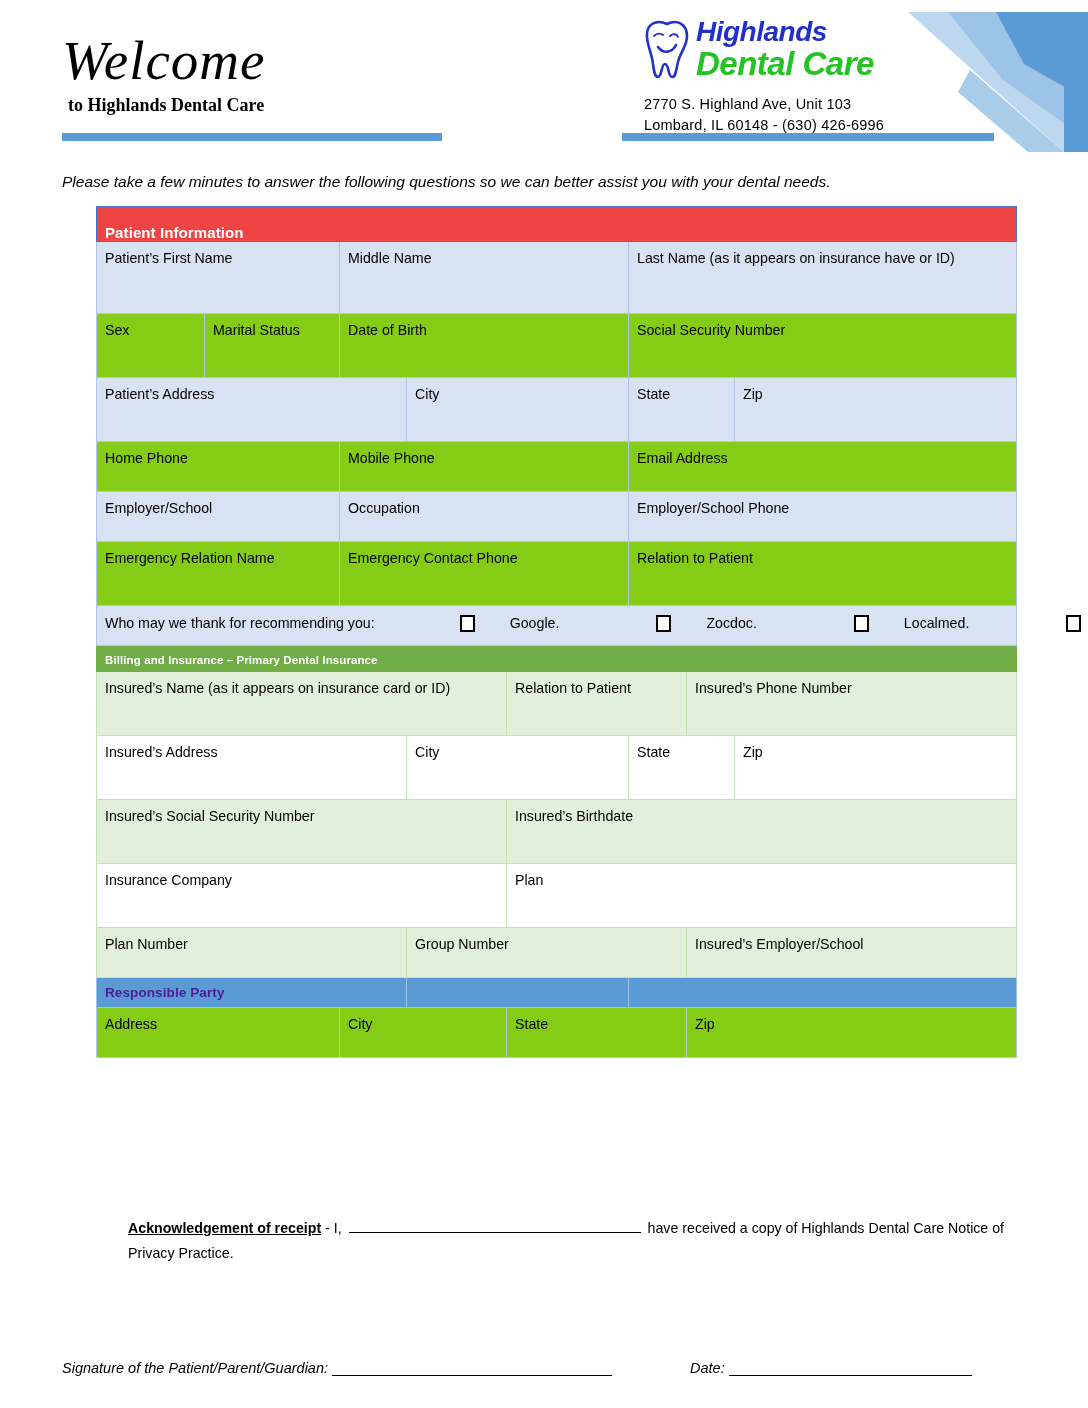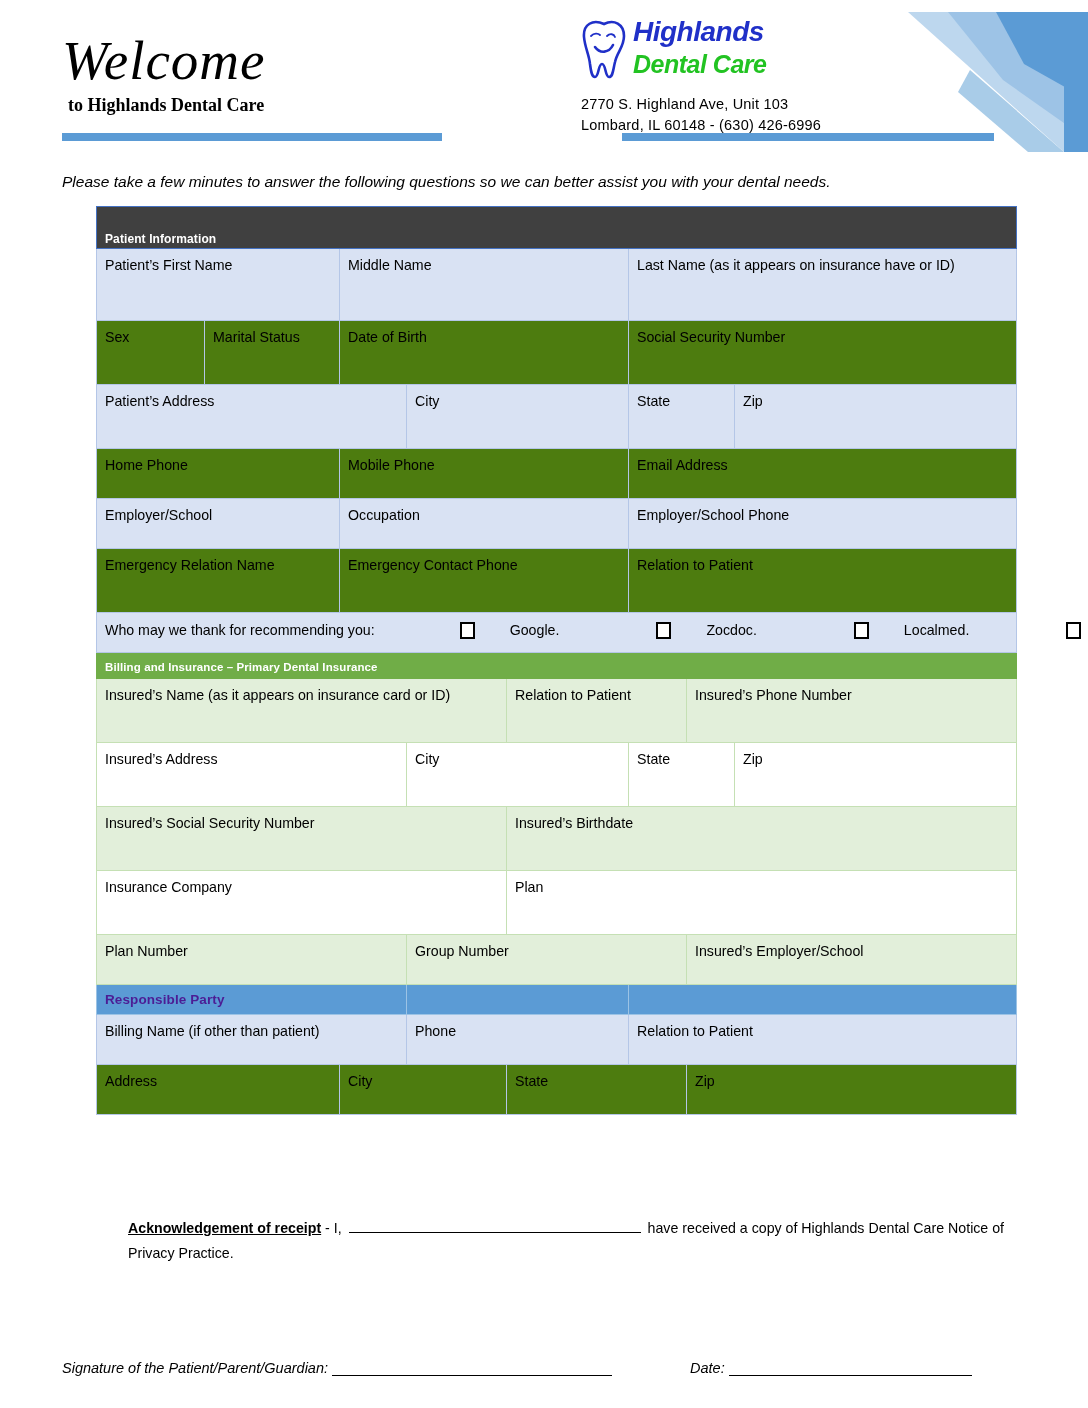--- a/index.html
+++ b/index.html
@@ -64,41 +64,41 @@
     position: absolute;
     left: 622px;
     top: 133px;
     width: 372px;
     height: 8px;
     background: #5B9BD5;
   }
 
   .brand {
     position: absolute;
-    left: 581px;
+    left: 644px;
     top: 18px;
     width: 400px;
   }
   .brand-row { display: flex; align-items: flex-start; }
   .tooth-icon { width: 46px; height: 60px; flex: 0 0 46px; margin-top: 2px; }
   .brand-words { margin-left: 6px; }
   .brand-line1 {
     font-family: "Liberation Sans", sans-serif;
     font-style: italic;
     font-weight: bold;
     font-size: 28px;
     line-height: 28px;
     color: #2030C8;
     letter-spacing: -0.5px;
   }
   .brand-line2 {
     font-family: "Liberation Sans", sans-serif;
     font-style: italic;
     font-weight: bold;
-    font-size: 25px;
+    font-size: 33px;
     line-height: 34px;
     color: #22C322;
     letter-spacing: -0.5px;
     margin-top: 1px;
   }
   .addr {
     margin-top: 13px;
     font-size: 14.5px;
     line-height: 21px;
     color: #000;
@@ -125,26 +125,26 @@
   }
   .form-table td {
     border: 1px solid #B4C6E7;
     padding: 8px 0 0 8px;
     font-size: 14.2px;
     vertical-align: top;
     line-height: 17px;
     color: #000;
   }
   td.band-blue {
-    background: #404040;
+    background: #ef4444;
     color: #ffffff;
     font-weight: bold;
-    font-size: 12px;
+    font-size: 15px;
     height: 26px;
-    padding-top: 24px;
+    padding-top: 17px;
     border-color: #4472C4;
     letter-spacing: 0.1px;
   }
   td.band-green {
     background: #70AD47;
     color: #ffffff;
     font-weight: bold;
     font-size: 11.5px;
     height: 26px;
     padding-top: 6px;
@@ -156,21 +156,21 @@
     color: #4c1d95;
     font-weight: bold;
     font-size: 13.5px;
     height: 30px;
     padding-top: 6px;
     border-color: #9CC3E5;
     letter-spacing: 0.1px;
   }
   td.tint-blue  { background: #D9E2F3; }
   td.tint-green { background: #E2EFDA; }
-  td.plain      { background: #4d7c0f; }
+  td.plain      { background: #84cc16; }
   td.gtint      { border-color: #C5E0B4; }
   td.gplain     { background: #ffffff; border-color: #C5E0B4; }
 
   tr.r-tall td  { height: 72px; }
   tr.r-mid  td  { height: 64px; }
   tr.r-short td { height: 50px; }
   tr.r-check td { height: 40px; padding-top: 9px; }
 
   
   .checkline {
@@ -399,25 +399,20 @@
     <td class="tint-green gtint" colspan="3">Group Number</td>
     <td class="tint-green gtint" colspan="3">Insured’s Employer/School</td>
   </tr>
 
   <tr>
     <td class="band-lightblue" colspan="3">Responsible Party</td>
     <td class="band-lightblue" colspan="2"></td>
     <td class="band-lightblue" colspan="4"></td>
   </tr>
 
-  <tr class="r-short">
-    <td class="tint-blue" colspan="3">Billing Name (if other than patient)</td>
-    <td class="tint-blue" colspan="2">Phone</td>
-    <td class="tint-blue" colspan="4">Relation to Patient</td>
-  </tr>
 
   <tr class="r-short">
     <td class="plain" colspan="2">Address</td>
     <td class="plain" colspan="2">City</td>
     <td class="plain" colspan="2">State</td>
     <td class="plain" colspan="3">Zip</td>
   </tr>
 </tbody>
   </table>
 

